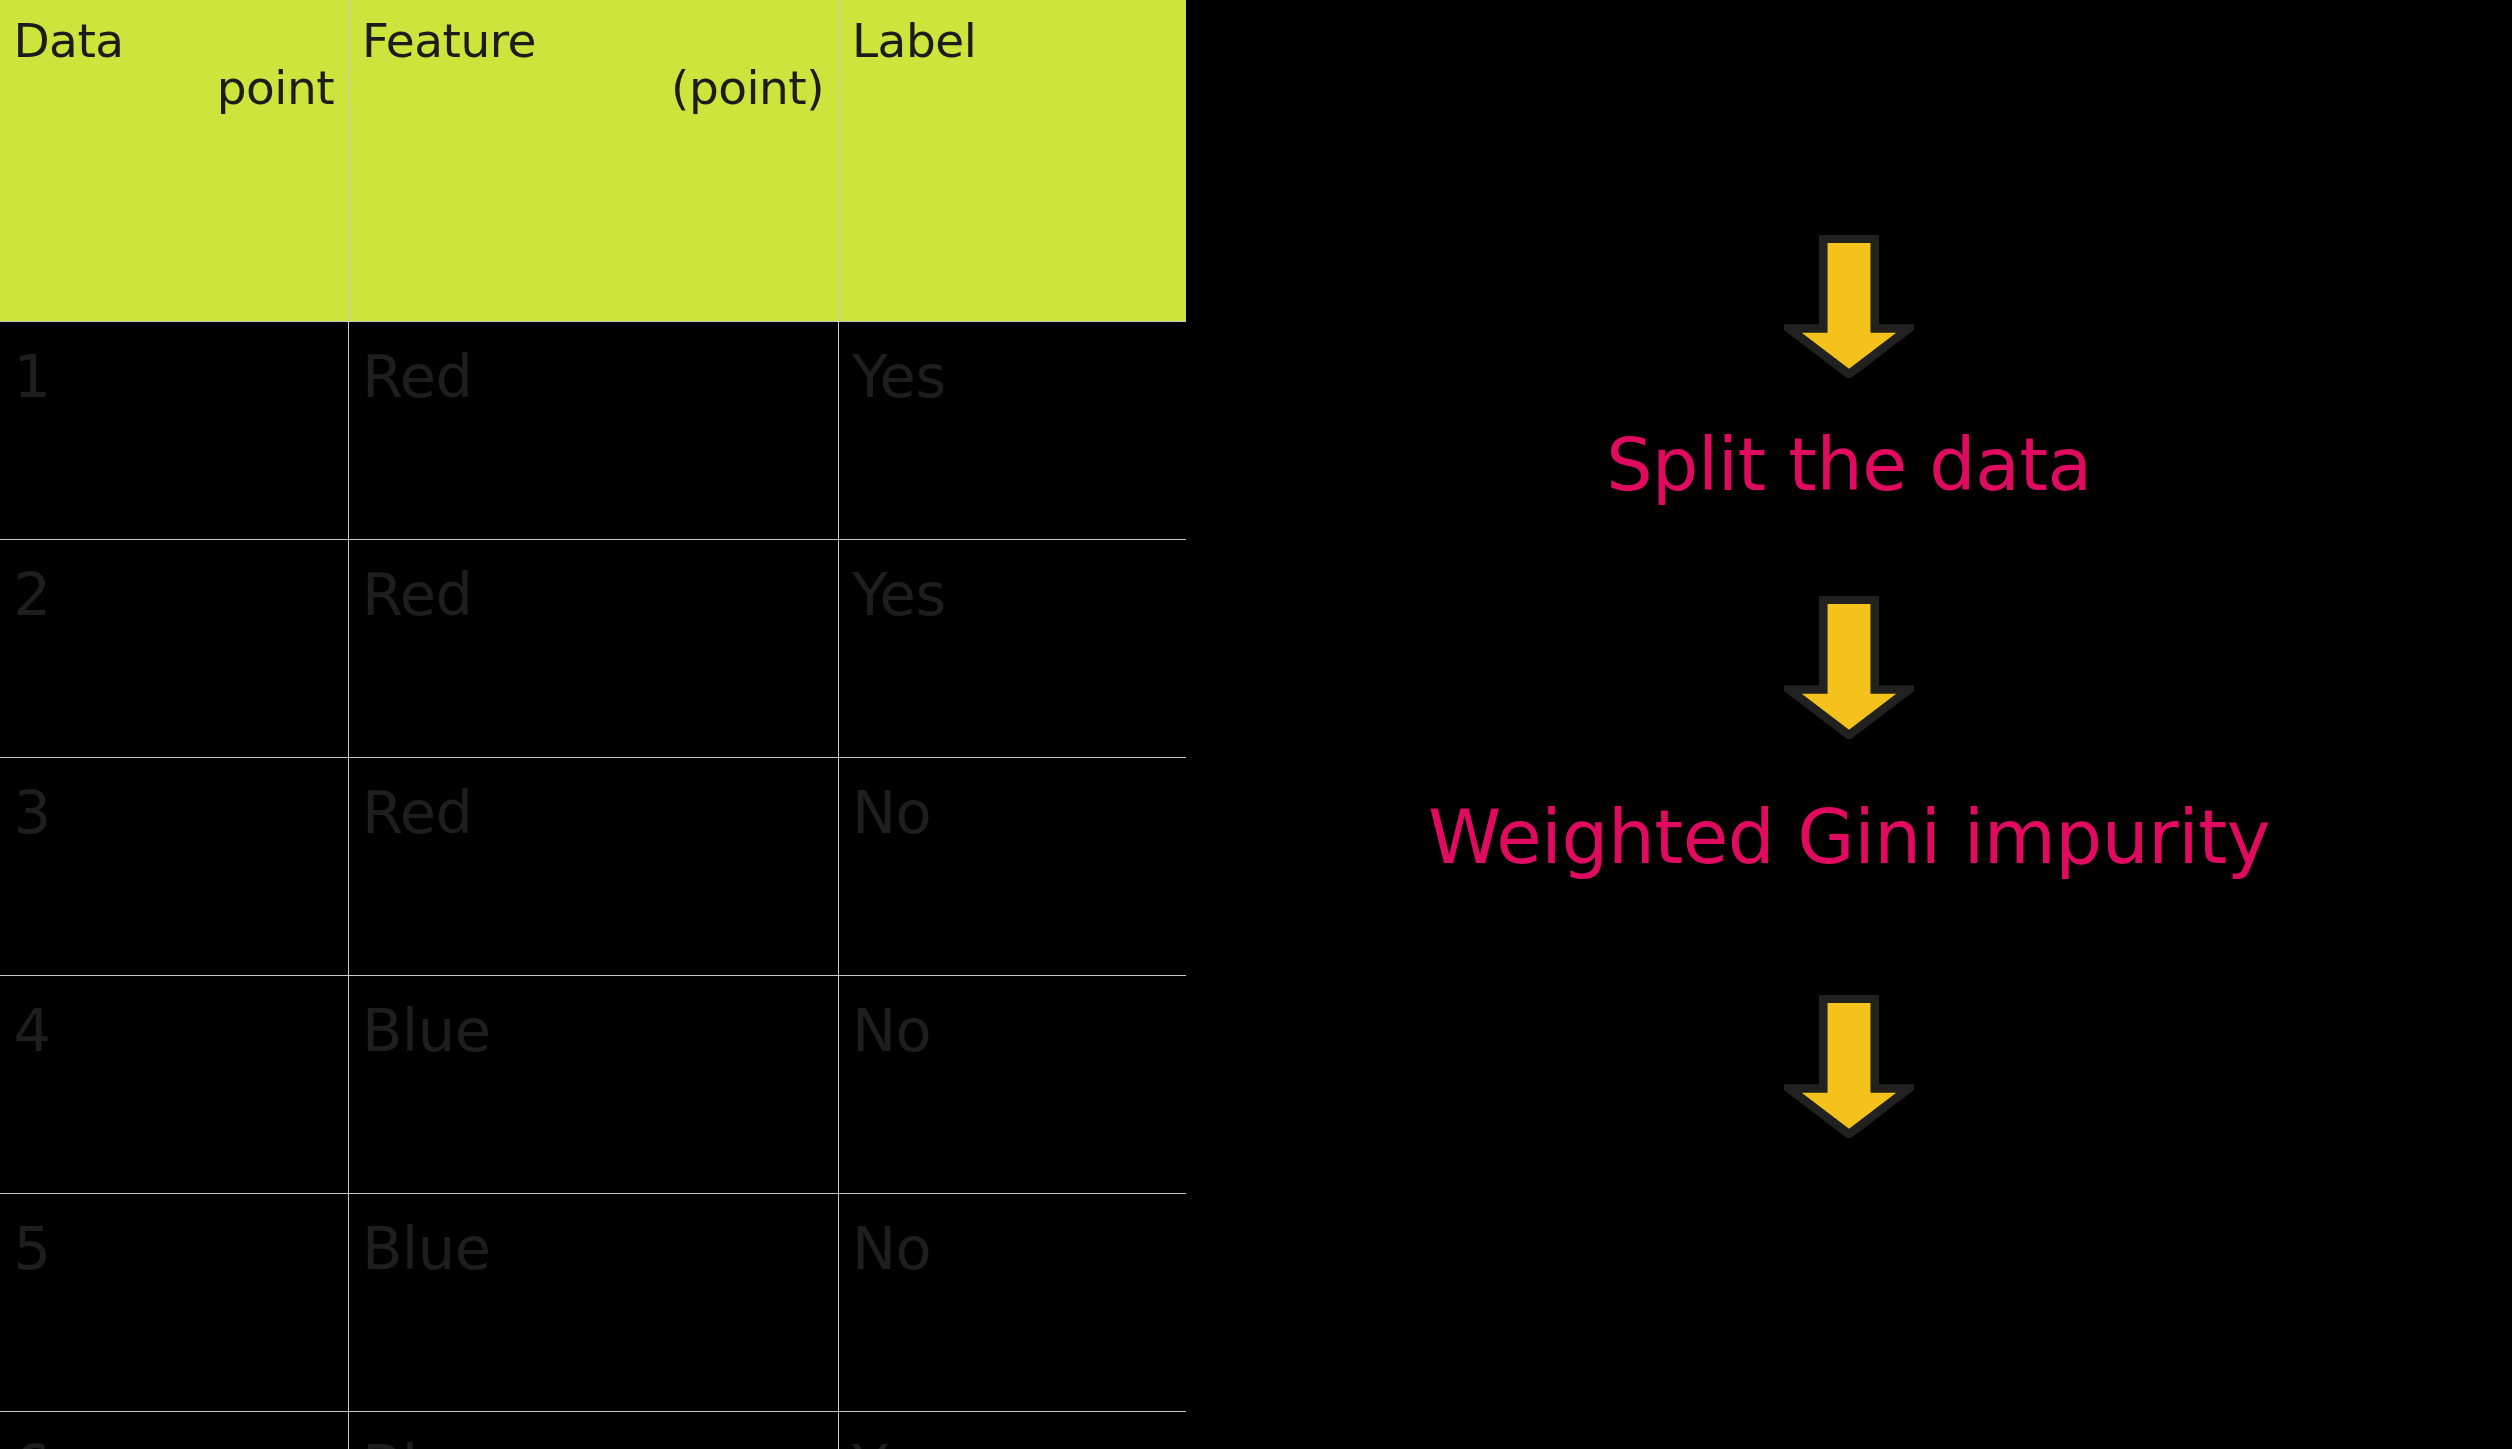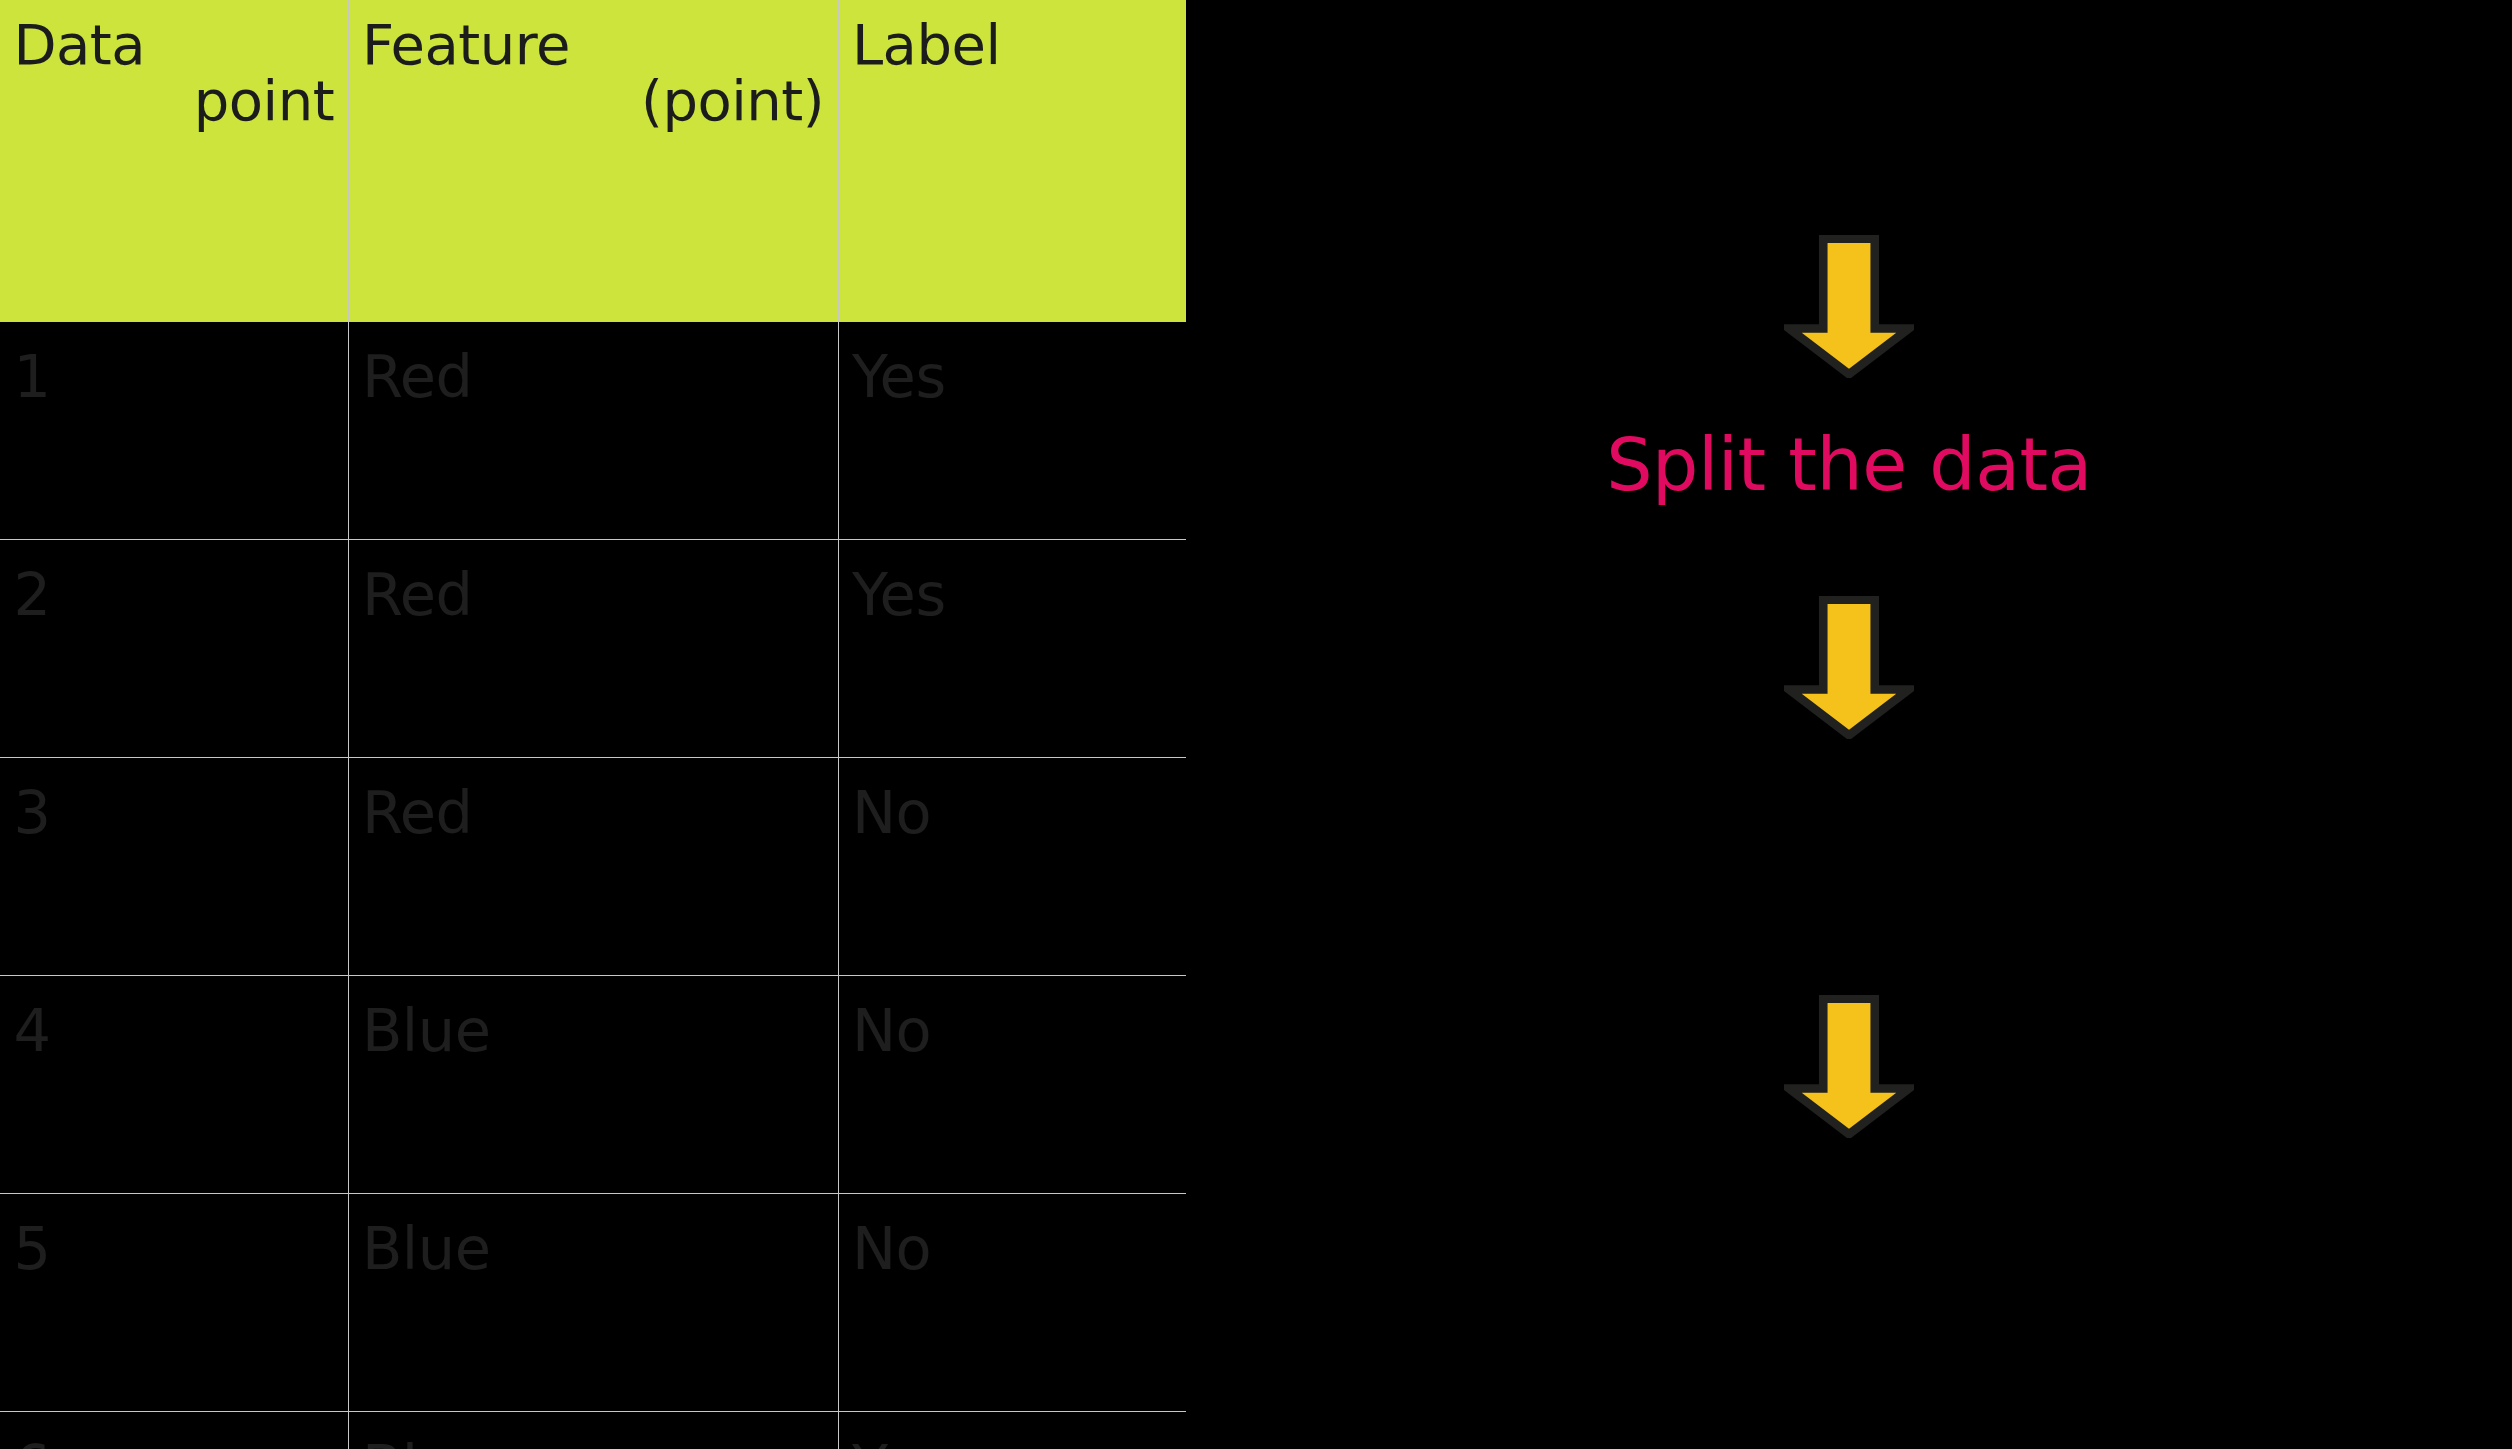--- a/index.html
+++ b/index.html
@@ -26,21 +26,21 @@
     border:1.9px solid #c8c8c8;
     padding:0 13.4px;
     vertical-align:top;
     text-align:left;
     font-weight:400;
   }
   .tbl thead th{
     background:#cce43c;
     color:#1c1c1c;
     height:304px;
-    font-size:56px;
+    font-size:47px;
     line-height:1.0;
     padding-top:17px;
     border-top:none;
     letter-spacing:-0.5px;
   }
   .tbl thead th:first-child{border-left:none;}
   .tbl thead th:last-child{border-right:none;margin-left:14px;}
   .tbl tbody td{
     background:#000000;
     color:#1e1e1e;
@@ -158,20 +158,21 @@
   <div class="flow-step s1">Split the data</div>
 
   <div class="flow-arrow a1">
     <span>
       <svg width="130" height="143" viewBox="0 0 136 150" xmlns="http://www.w3.org/2000/svg">
         <polygon points="41,4 95,4 95,98 131,98 68,146 5,98 41,98" fill="#F5C11B" stroke="#21211F" stroke-width="9" stroke-linejoin="miter"></polygon>
       </svg>
     </span>
   </div>
 
+  <div class="flow-step s2">Weighted Gini impurity</div>
 
   <div class="flow-arrow a2">
     <span>
       <svg width="130" height="143" viewBox="0 0 136 150" xmlns="http://www.w3.org/2000/svg">
         <polygon points="41,4 95,4 95,98 131,98 68,146 5,98 41,98" fill="#F5C11B" stroke="#21211F" stroke-width="9" stroke-linejoin="miter"></polygon>
       </svg>
     </span>
   </div>
 
 

